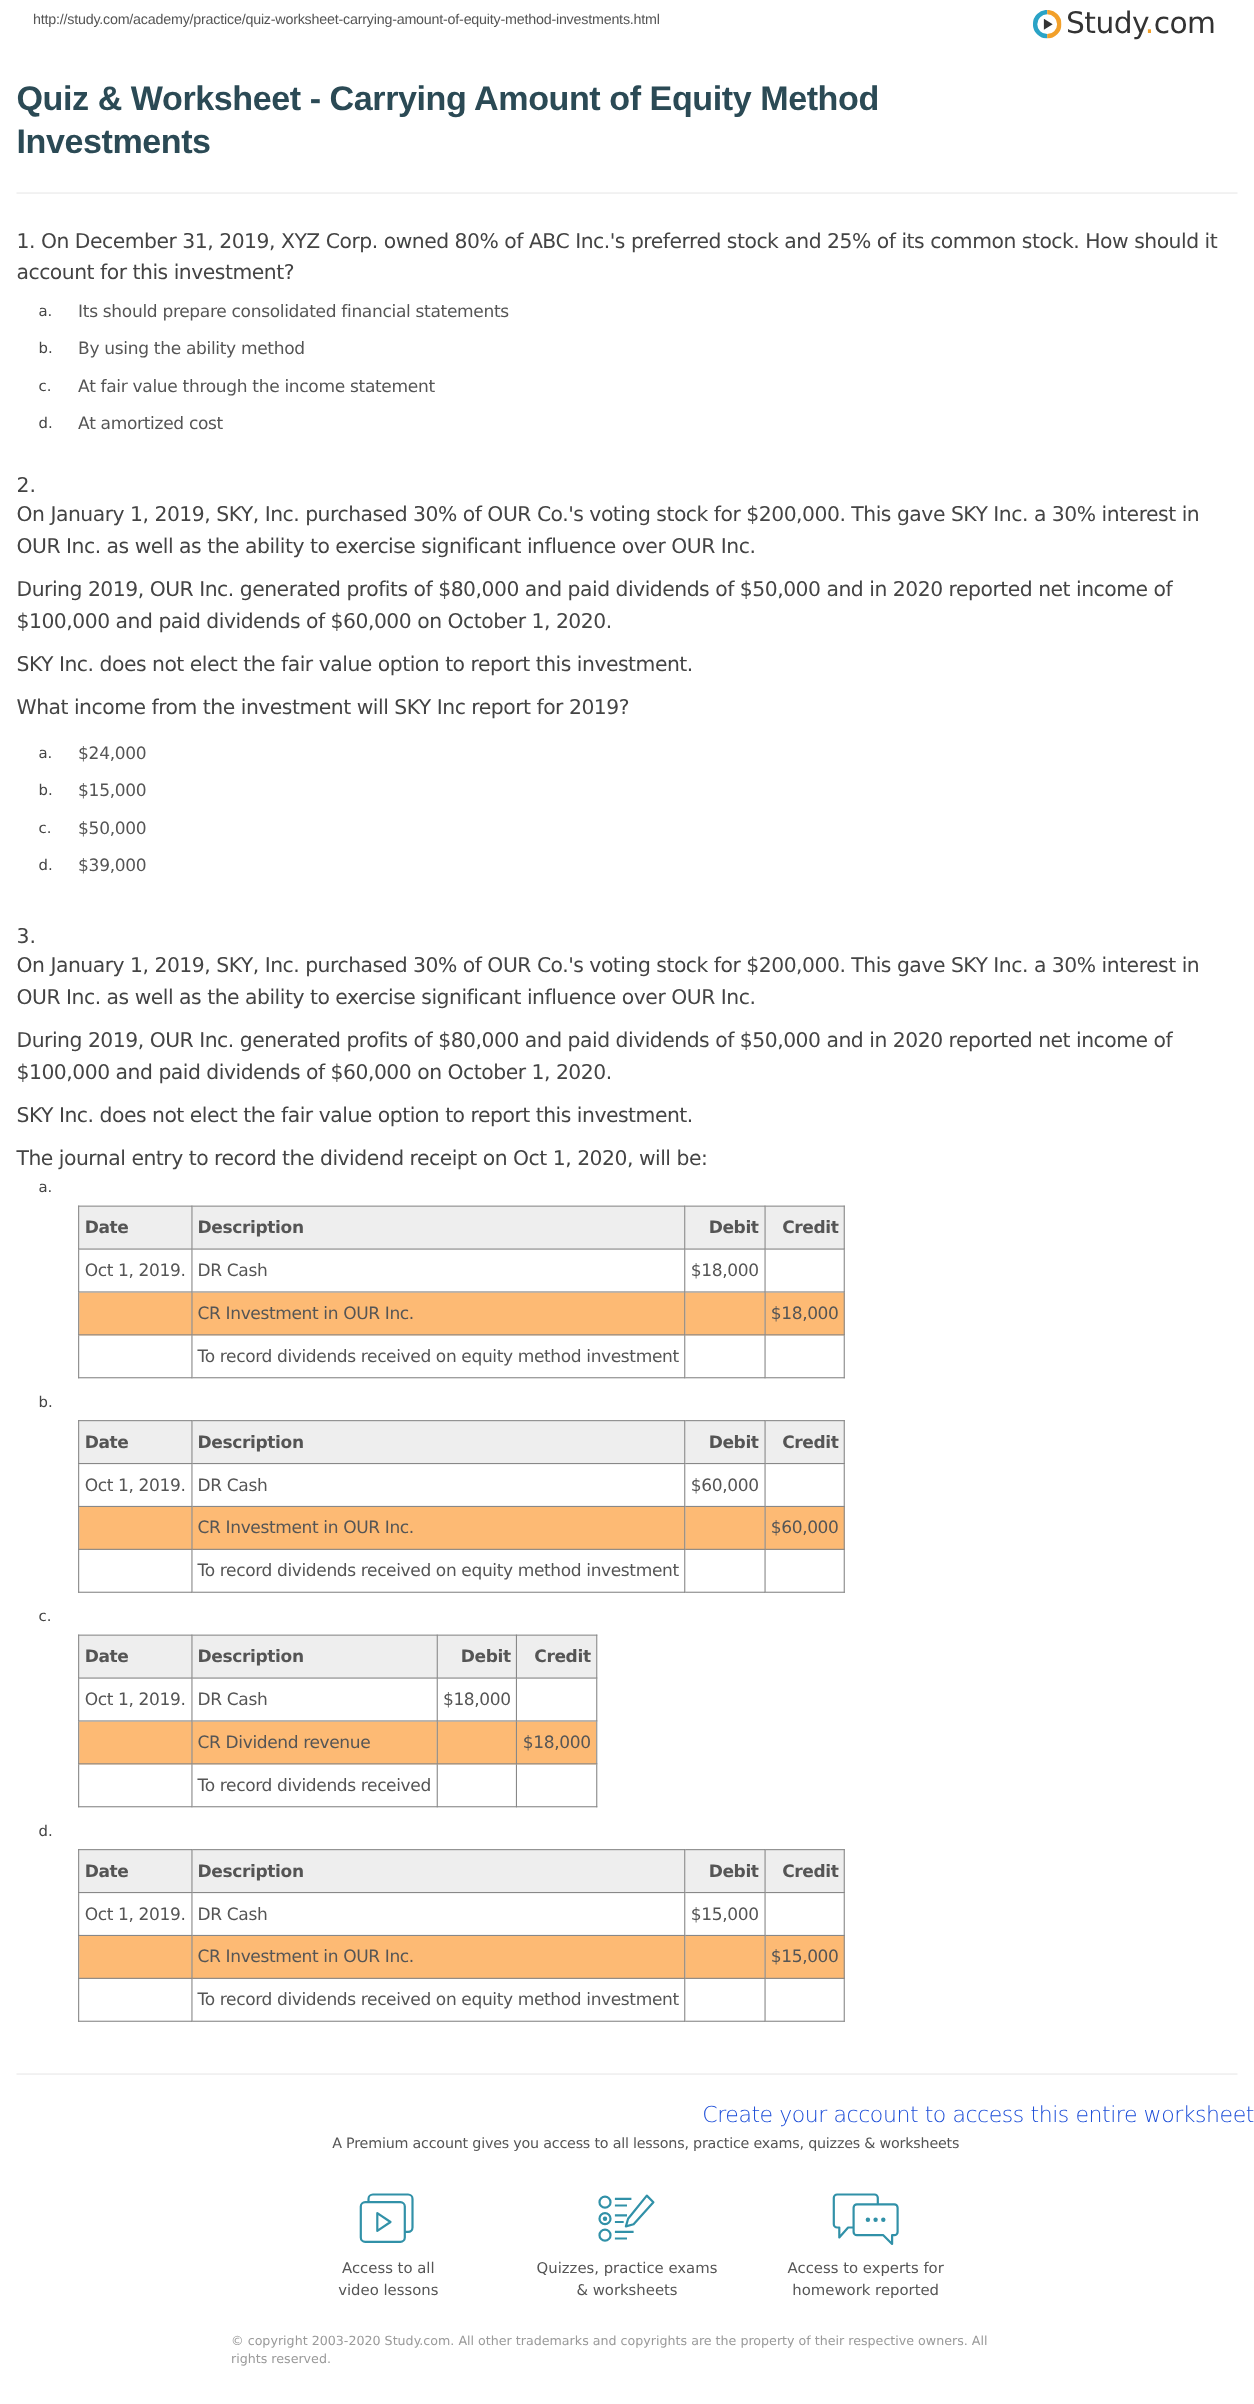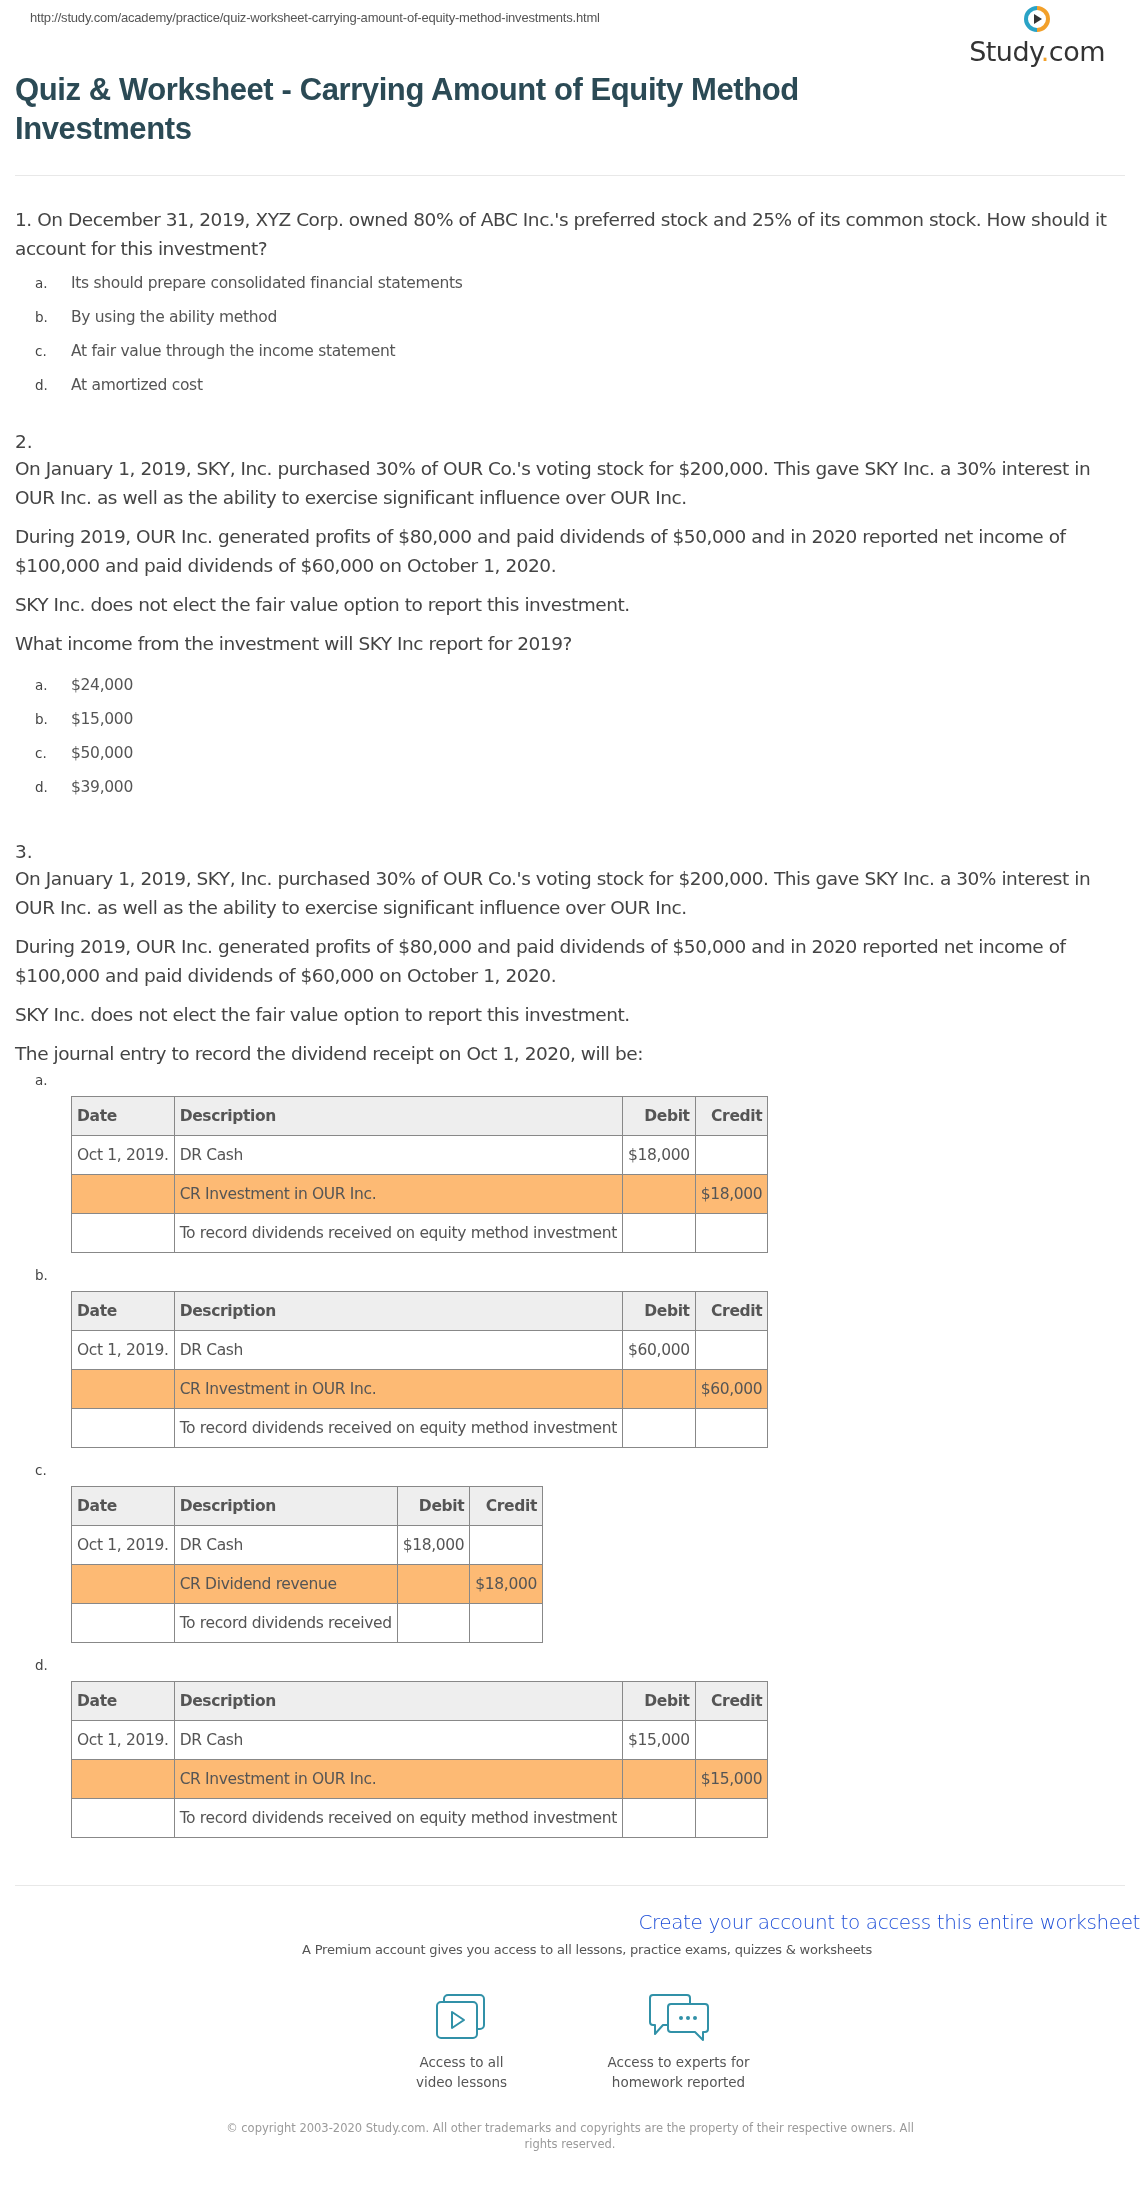--- a/index.html
+++ b/index.html
@@ -15,21 +15,21 @@
 
     
     .top-bar { position: relative; height: 50px; }
     .url {
       position: absolute; left: 15px; top: 10px;
       font-family: "Liberation Sans Narrow", "Liberation Sans", sans-serif;
       font-size: 13px; color: #555; letter-spacing: -0.2px;
     }
     .logo {
       position: absolute; right: 20px; top: 6px;
-      display: flex; align-items: center; gap: 4px; flex-direction: column;
+      display: flex; align-items: center; gap: 4px;
     }
     .logo-icon { width: 26px; height: 26px; }
     .logo-text {
       font-family: "DejaVu Sans", sans-serif;
       font-size: 27px; color: #333; letter-spacing: -0.5px; font-weight: 500;
     }
     .logo-text .dot { color: #f2a02a; }
 
     .title {
       position: absolute; left: 15px; top: 70px; width: 820px;
@@ -81,21 +81,21 @@
       font-size: 13px; color: #555; letter-spacing: -0.2px; padding-left: 34px;
     }
     .features {
       position: absolute; top: 1992px; left: 0; right: 0;
       display: flex; justify-content: center; gap: 0;
     }
     .feature { width: 217px; text-align: center; }
     .feature svg { height: 50px; display: block; margin: 0 auto 10px auto; }
     .feature-label { font-size: 13.5px; line-height: 20px; color: #555; }
     .copyright {
-      position: absolute; top: 2120px; left: 210px; right: 210px; text-align: center;
+      position: absolute; top: 2120px; left: 210px; right: 210px; text-align: left;
       font-size: 11.5px; line-height: 16px; color: #9a9a9a;
     }
   </style>
 </head>
 <body>
 
 <div class="page">
 
   <div class="top-bar">
     <div class="url">http://study.com/academy/practice/quiz-worksheet-carrying-amount-of-equity-method-investments.html</div>
@@ -303,20 +303,37 @@
 
   <div class="features">
     <div class="feature">
       <svg viewBox="0 0 60 50" width="60" height="50">
         <rect x="12" y="3" width="40" height="34" rx="4" fill="none" stroke="#3191a8" stroke-width="2"></rect>
         <rect x="5" y="10" width="40" height="36" rx="4" fill="#fff" stroke="#3191a8" stroke-width="2"></rect>
         <polygon points="20,20 32,28 20,36" fill="none" stroke="#3191a8" stroke-width="2" stroke-linejoin="round"></polygon>
       </svg>
       <div class="feature-label">Access to all</div>
       <div class="feature-label">video lessons</div>
+    </div>
+    <div class="feature">
+      <svg viewBox="0 0 60 50" width="60" height="50">
+        <circle cx="10" cy="10" r="5" fill="none" stroke="#3191a8" stroke-width="2"></circle>
+        <circle cx="10" cy="25" r="5" fill="none" stroke="#3191a8" stroke-width="2"></circle>
+        <circle cx="10" cy="25" r="2" fill="#3191a8"></circle>
+        <circle cx="10" cy="40" r="5" fill="none" stroke="#3191a8" stroke-width="2"></circle>
+        <line x1="19" y1="7" x2="34" y2="7" stroke="#3191a8" stroke-width="2"></line>
+        <line x1="19" y1="13" x2="30" y2="13" stroke="#3191a8" stroke-width="2"></line>
+        <line x1="19" y1="22" x2="30" y2="22" stroke="#3191a8" stroke-width="2"></line>
+        <line x1="19" y1="28" x2="27" y2="28" stroke="#3191a8" stroke-width="2"></line>
+        <line x1="19" y1="37" x2="36" y2="37" stroke="#3191a8" stroke-width="2"></line>
+        <line x1="19" y1="43" x2="30" y2="43" stroke="#3191a8" stroke-width="2"></line>
+        <path d="M48 4 L54 10 L36 30 L29 32 L31 25 Z" fill="none" stroke="#3191a8" stroke-width="2" stroke-linejoin="round"></path>
+      </svg>
+      <div class="feature-label">Quizzes, practice exams</div>
+      <div class="feature-label">&amp; worksheets</div>
     </div>
     <div class="feature">
       <svg viewBox="0 0 64 50" width="64" height="50">
         <path d="M6 3 H40 a3 3 0 0 1 3 3 V30 a3 3 0 0 1 -3 3 H16 L8 42 V33 H6 a3 3 0 0 1 -3 -3 V6 a3 3 0 0 1 3 -3 Z" fill="#fff" stroke="#3191a8" stroke-width="2" stroke-linejoin="round"></path>
         <path d="M24 12 H58 a3 3 0 0 1 3 3 V37 a3 3 0 0 1 -3 3 H56 V48 L48 40 H24 a3 3 0 0 1 -3 -3 V15 a3 3 0 0 1 3 -3 Z" fill="#fff" stroke="#3191a8" stroke-width="2" stroke-linejoin="round"></path>
         <circle cx="34" cy="26" r="2" fill="#3191a8"></circle>
         <circle cx="41" cy="26" r="2" fill="#3191a8"></circle>
         <circle cx="48" cy="26" r="2" fill="#3191a8"></circle>
       </svg>
       <div class="feature-label">Access to experts for</div>

